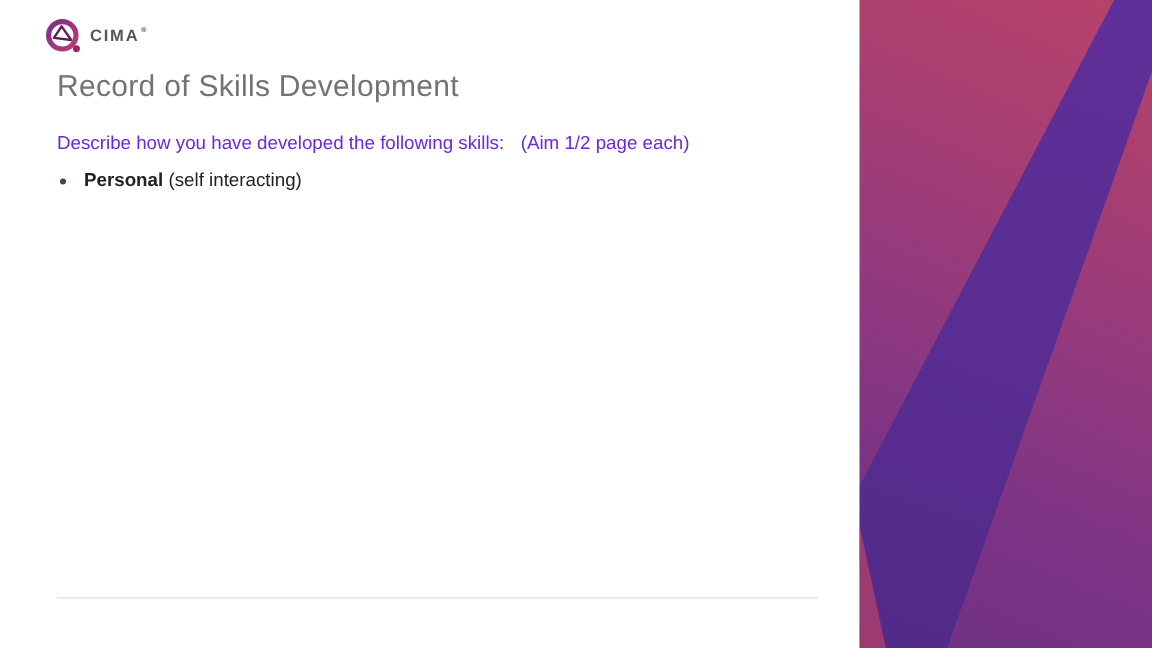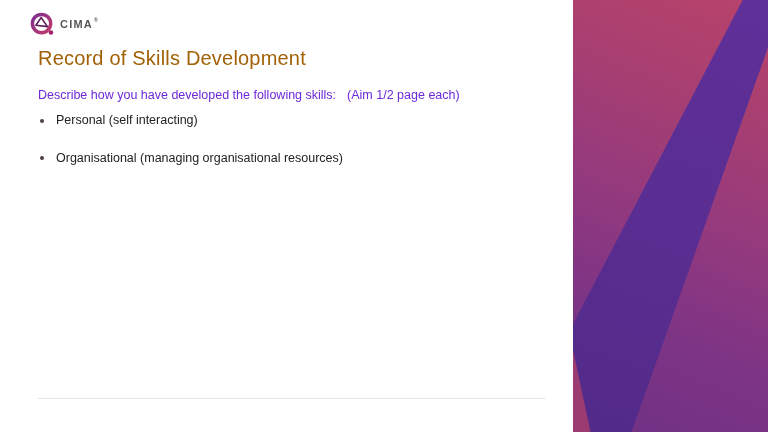--- a/index.html
+++ b/index.html
@@ -15,38 +15,38 @@
   .logo svg{display:block;}
   .logo-text{
     font-size:11px;font-weight:bold;color:#55565a;letter-spacing:1.2px;
     display:flex;align-items:flex-start;line-height:1;
   }
   .logo-tm{font-size:5px;color:#55565a;margin-left:1px;margin-top:-1px;}
 
   
   .title{
     position:absolute;left:38px;top:47px;
-    font-size:20px;font-weight:400;color:#a16207;letter-spacing:0.2px;
+    font-size:20px;font-weight:400;color:#737373;letter-spacing:0.2px;
   }
   .intro{
     position:absolute;left:38px;top:88px;
     font-size:12.5px;color:#6d28d9;
   }
   .intro .aim{margin-left:11px;}
 
   .bullets{position:absolute;left:38px;top:112px;list-style:none;margin:0;padding:0;width:480px;}
   .bullets li{
     position:relative;padding-left:18px;margin:0 0 20.5px 0;
     font-size:12.5px;color:#222222;line-height:17px;
   }
   .bullets li .dot{
     position:absolute;left:2px;top:6.5px;width:4px;height:4px;border-radius:50%;
     background:#4b4049;
   }
-  .bullets li .term{font-weight:normal;margin-top:24px;}
+  .bullets li .term{font-weight:bold;margin-top:24px;}
 
   .divider{
     position:absolute;left:38px;top:398px;width:507px;height:1px;background:#e4e4e4;
   }
 
   
   .panel{
     position:absolute;left:573px;top:0;width:195px;height:432px;overflow:hidden;
     background:linear-gradient(203deg,#b8436a 0%,#a83f71 24%,#953a7d 48%,#7d3485 74%,#6f3185 100%);
   }
@@ -89,23 +89,20 @@
   <div class="title">Record of Skills Development</div>
 
   <div class="intro">
     <span>Describe how you have developed the following skills:</span><span class="aim">(Aim 1/2 page each)</span>
   </div>
 
   <ul class="bullets">
     <li>
       <span class="dot"></span><span class="term">Personal</span><span> (self interacting)</span>
     </li>
-    <li>
-      <span class="dot"></span><span class="term">Organisational</span><span> (managing organisational resources)</span>
-    </li>
   </ul>
 
   <div class="divider"></div>
 
   <div class="panel">
     <div class="band"></div>
     <div class="corner-sliver"></div>
   </div>
 
 </div>

